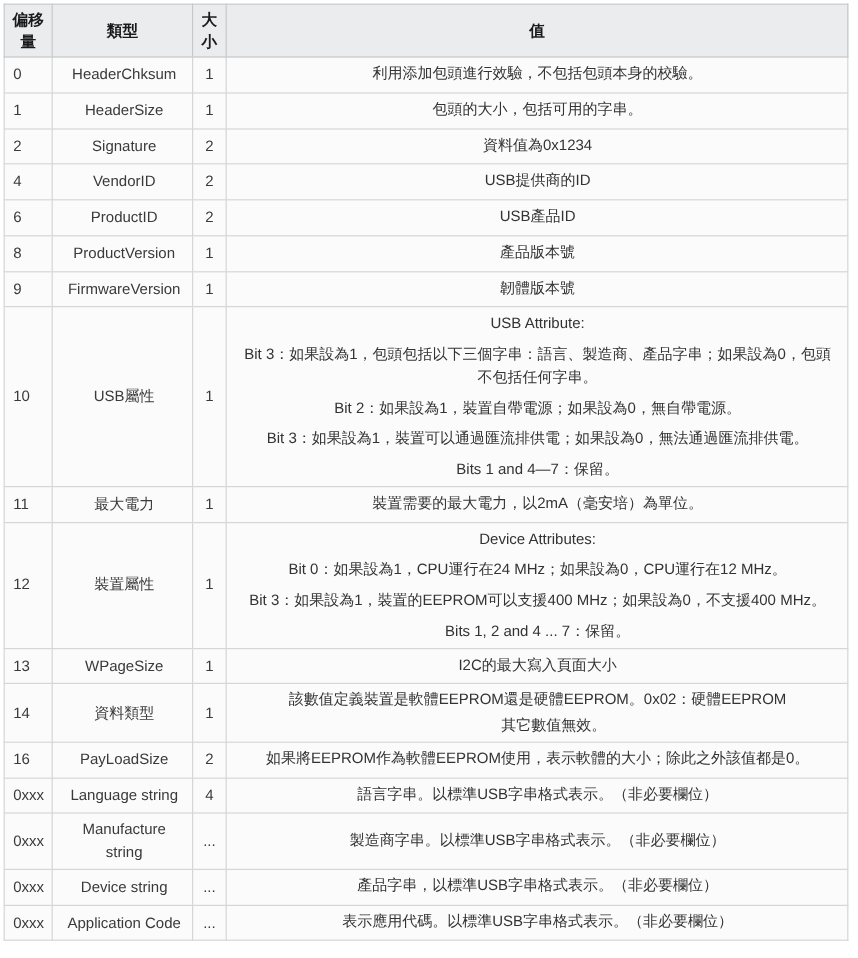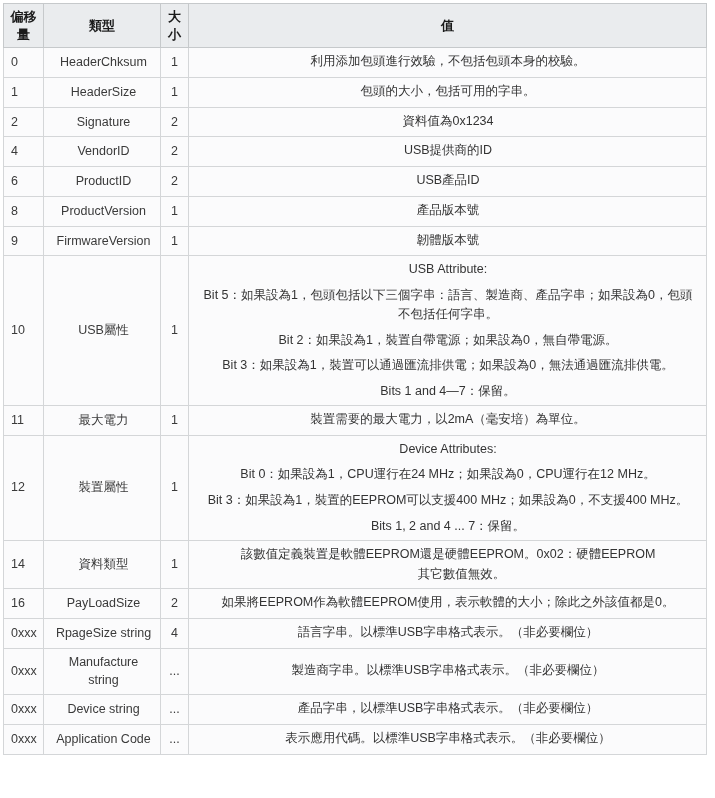--- a/index.html
+++ b/index.html
@@ -190,21 +190,21 @@
             </div>
           </td>
         </tr>
         <tr class="tall">
           <td class="col-offset">10</td>
           <td class="col-type">USB屬性</td>
           <td class="col-size">1</td>
           <td class="col-value">
             <div class="val-block">
               <span class="vline">USB Attribute:</span>
-              <span class="vline">Bit 5：如果設為1，包頭包括以下三個字串：語言、製造商、產品字串；如果設為0，包頭不包括任何字串。</span>
+              <span class="vline">Bit 3：如果設為1，包頭包括以下三個字串：語言、製造商、產品字串；如果設為0，包頭不包括任何字串。</span>
               <span class="vline">Bit 2：如果設為1，裝置自帶電源；如果設為0，無自帶電源。</span>
               <span class="vline">Bit 3：如果設為1，裝置可以通過匯流排供電；如果設為0，無法通過匯流排供電。</span>
               <span class="vline">Bits 1 and 4—7：保留。</span>
             </div>
           </td>
         </tr>
         <tr class="tall">
           <td class="col-offset">11</td>
           <td class="col-type">最大電力</td>
           <td class="col-size">1</td>
@@ -221,20 +221,30 @@
           <td class="col-value">
             <div class="val-block">
               <span class="vline">Device Attributes:</span>
               <span class="vline">Bit 0：如果設為1，CPU運行在24 MHz；如果設為0，CPU運行在12 MHz。</span>
               <span class="vline">Bit 3：如果設為1，裝置的EEPROM可以支援400 MHz；如果設為0，不支援400 MHz。</span>
               <span class="vline">Bits 1, 2 and 4 ... 7：保留。</span>
             </div>
           </td>
         </tr>
         <tr class="tall">
+          <td class="col-offset">13</td>
+          <td class="col-type">WPageSize</td>
+          <td class="col-size">1</td>
+          <td class="col-value">
+            <div class="val-block">
+              <span class="vline">I2C的最大寫入頁面大小</span>
+            </div>
+          </td>
+        </tr>
+        <tr class="tall">
           <td class="col-offset">14</td>
           <td class="col-type">資料類型</td>
           <td class="col-size">1</td>
           <td class="col-value">
             <div class="val-block tight">
               <span class="vline">該數值定義裝置是軟體EEPROM還是硬體EEPROM。0x02：硬體EEPROM</span>
               <span class="vline">其它數值無效。</span>
             </div>
           </td>
         </tr>
@@ -243,21 +253,21 @@
           <td class="col-type">PayLoadSize</td>
           <td class="col-size">2</td>
           <td class="col-value">
             <div class="val-block">
               <span class="vline">如果將EEPROM作為軟體EEPROM使用，表示軟體的大小；除此之外該值都是0。</span>
             </div>
           </td>
         </tr>
         <tr class="tall">
           <td class="col-offset">0xxx</td>
-          <td class="col-type">RpageSize string</td>
+          <td class="col-type">Language string</td>
           <td class="col-size">4</td>
           <td class="col-value">
             <div class="val-block">
               <span class="vline">語言字串。以標準USB字串格式表示。（非必要欄位）</span>
             </div>
           </td>
         </tr>
         <tr class="tall">
           <td class="col-offset">0xxx</td>
           <td class="col-type">Manufacture string</td>

